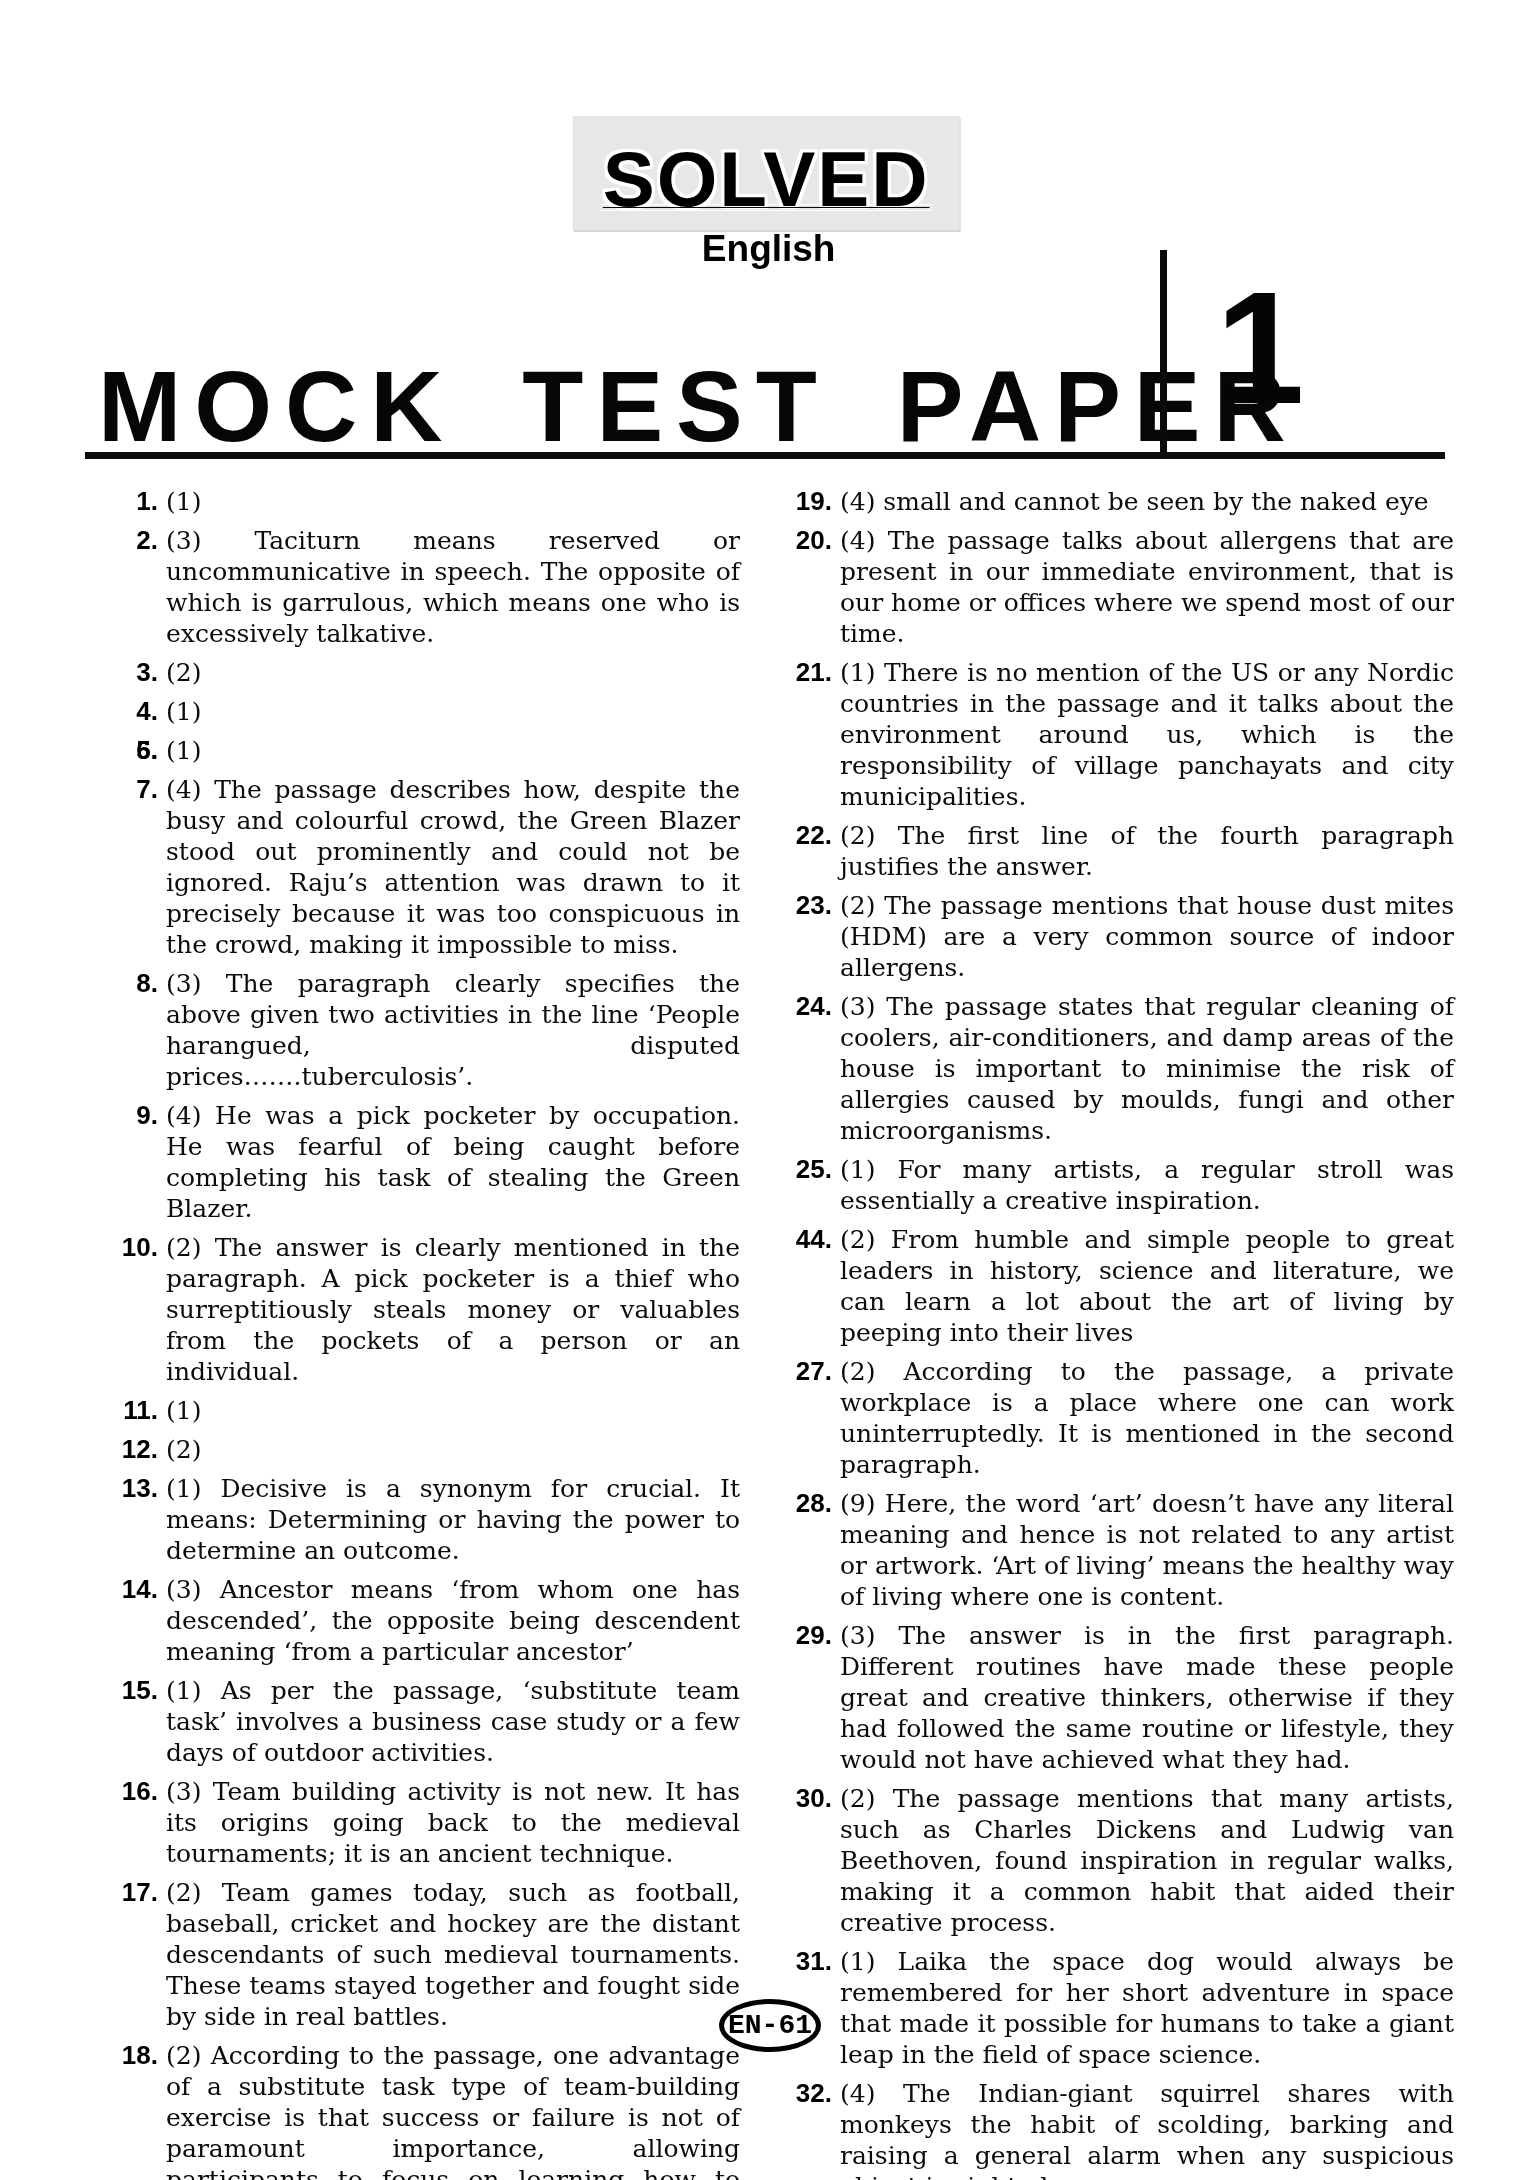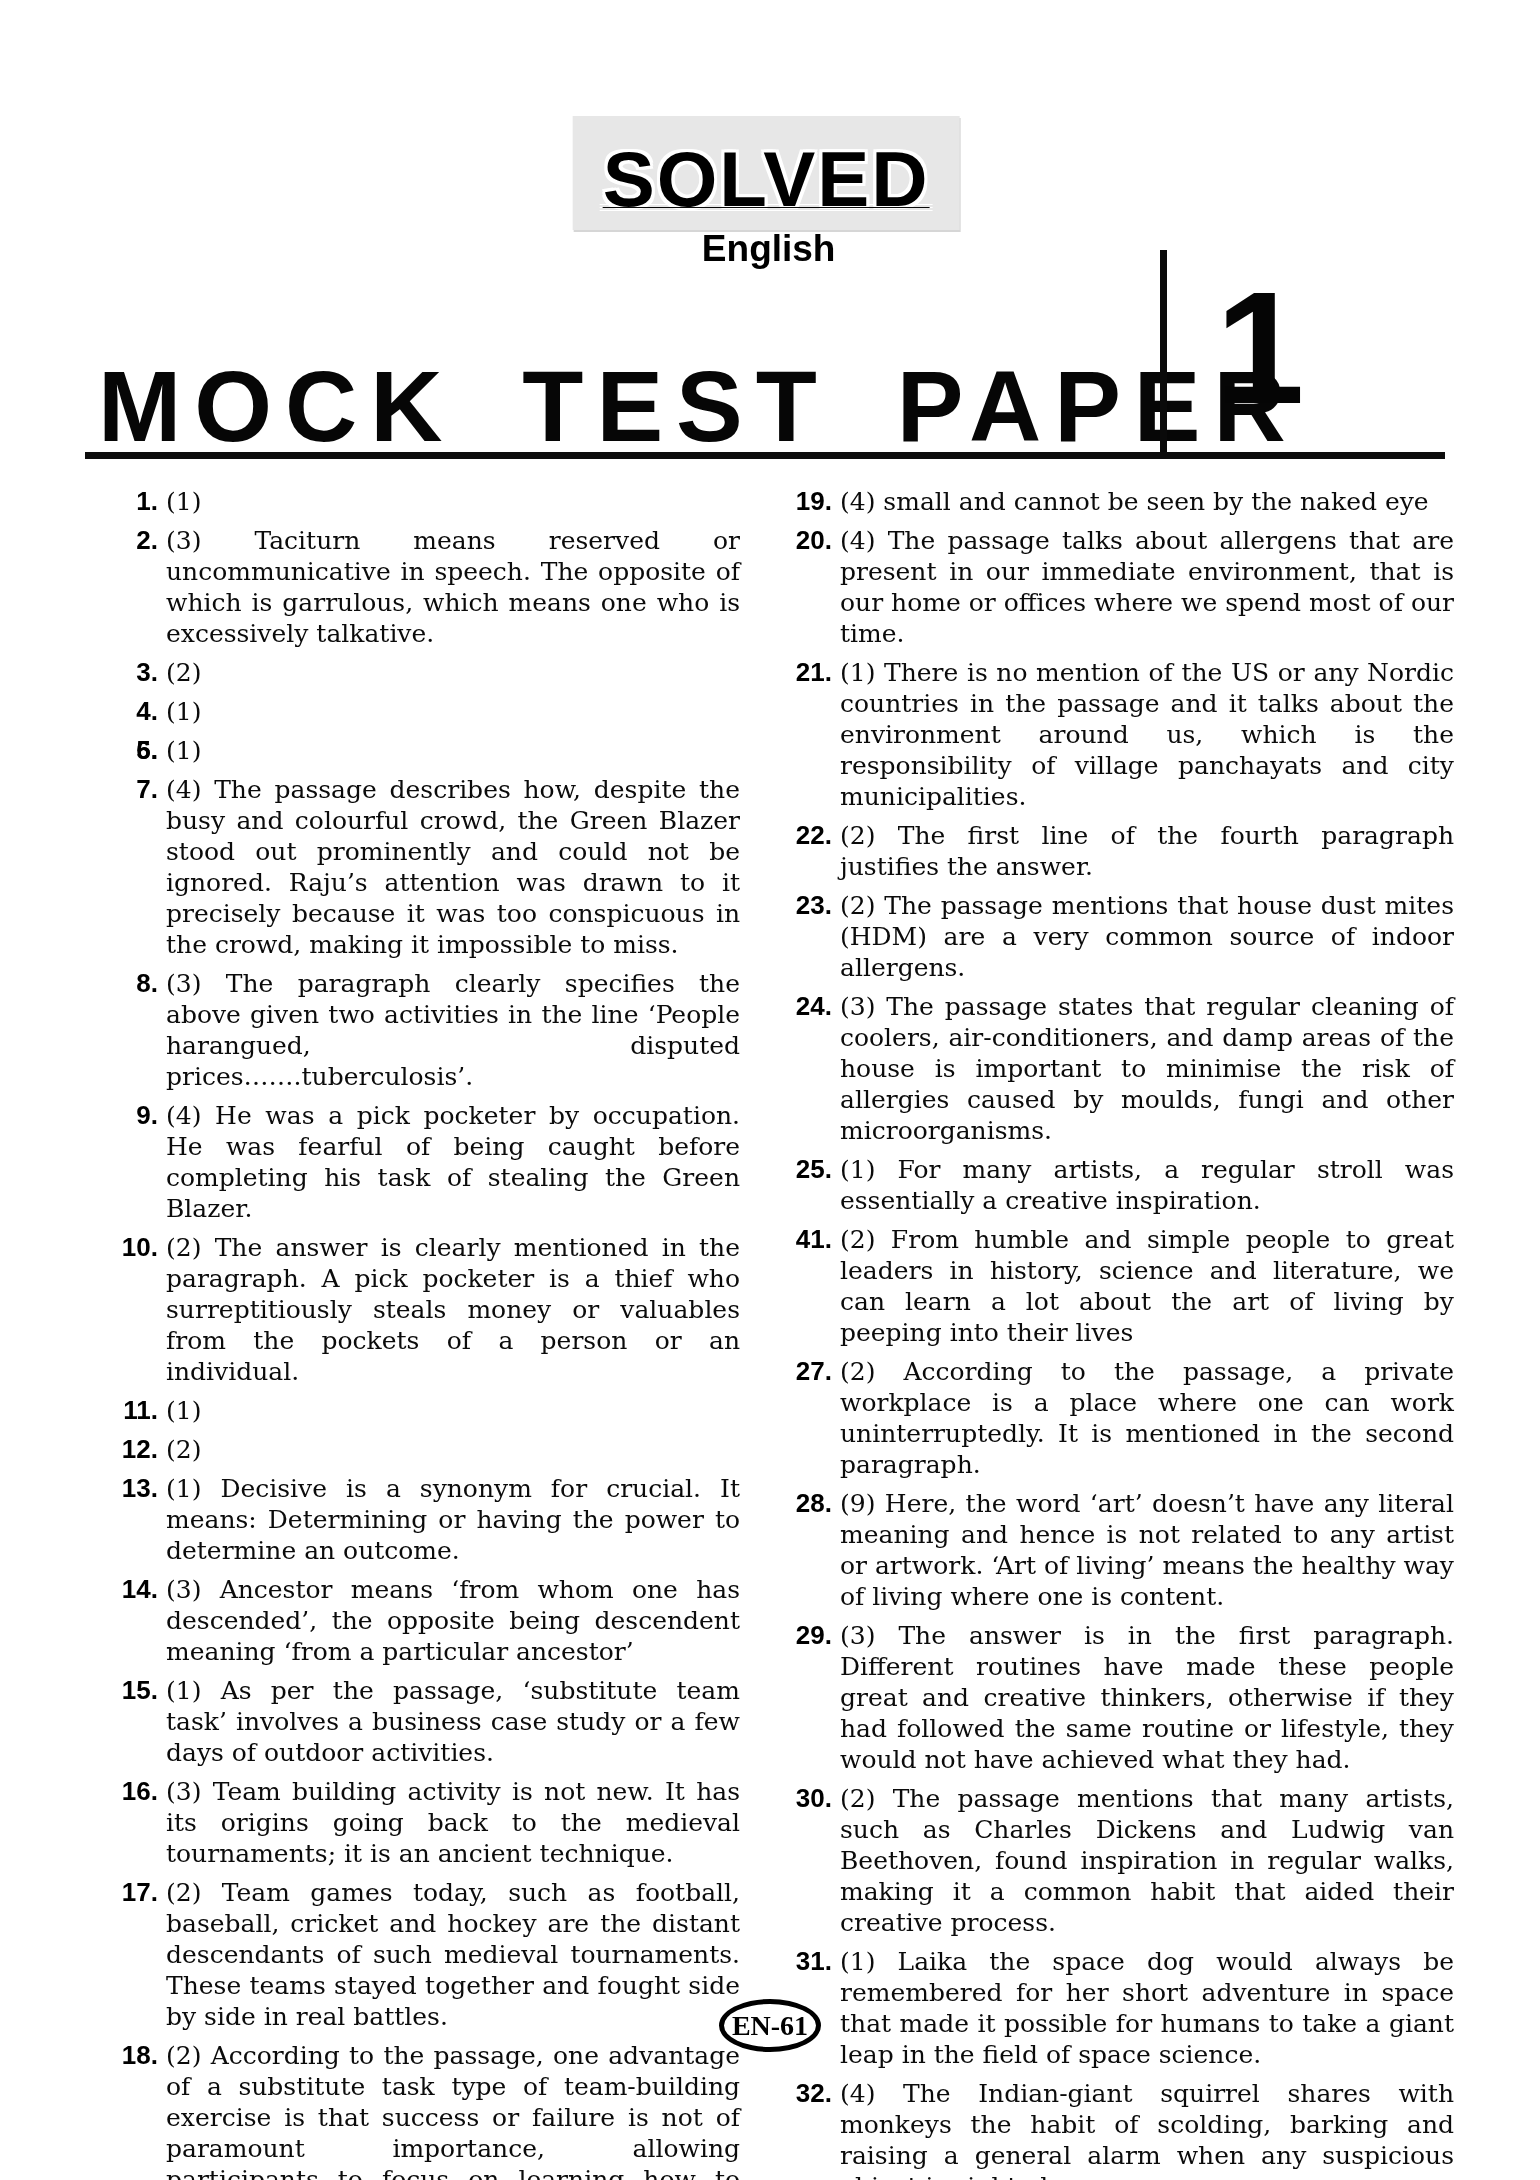--- a/index.html
+++ b/index.html
@@ -133,21 +133,21 @@
     width: 102px;
     height: 53px;
     border: 5px solid #000;
     border-radius: 50%;
     display: flex;
     align-items: center;
     justify-content: center;
     background: #fff;
   }
   .footer-badge span {
-    font-family: Liberation Serif, serif;
+    font-family: Liberation Mono, monospace;
     font-weight: bold;
     font-size: 28px;
     letter-spacing: 0px;
     color: #000;
   }
 </style>
 </head>
 <body>
 
 <div class="page">
@@ -263,21 +263,21 @@
 
       <div class="answer-item">
         <span class="qnum">24.</span><span>(3) The passage states that regular cleaning of coolers, air-conditioners, and damp areas of the house is important to minimise the risk of allergies caused by moulds, fungi and other microorganisms.</span>
       </div>
 
       <div class="answer-item">
         <span class="qnum">25.</span><span>(1) For many artists, a regular stroll was essentially a creative inspiration.</span>
       </div>
 
       <div class="answer-item">
-        <span class="qnum">41.</span><span>(2) From humble and simple people to great leaders in history, science and literature, we can learn a lot about the art of living by peeping into their lives</span>
+        <span class="qnum">44.</span><span>(2) From humble and simple people to great leaders in history, science and literature, we can learn a lot about the art of living by peeping into their lives</span>
       </div>
 
       <div class="answer-item">
         <span class="qnum">27.</span><span>(2) According to the passage, a private workplace is a place where one can work uninterruptedly. It is mentioned in the second paragraph.</span>
       </div>
 
       <div class="answer-item">
         <span class="qnum">28.</span><span>(9) Here, the word ‘art’ doesn’t have any literal meaning and hence is not related to any artist or artwork. ‘Art of living’ means the healthy way of living where one is content.</span>
       </div>
 

